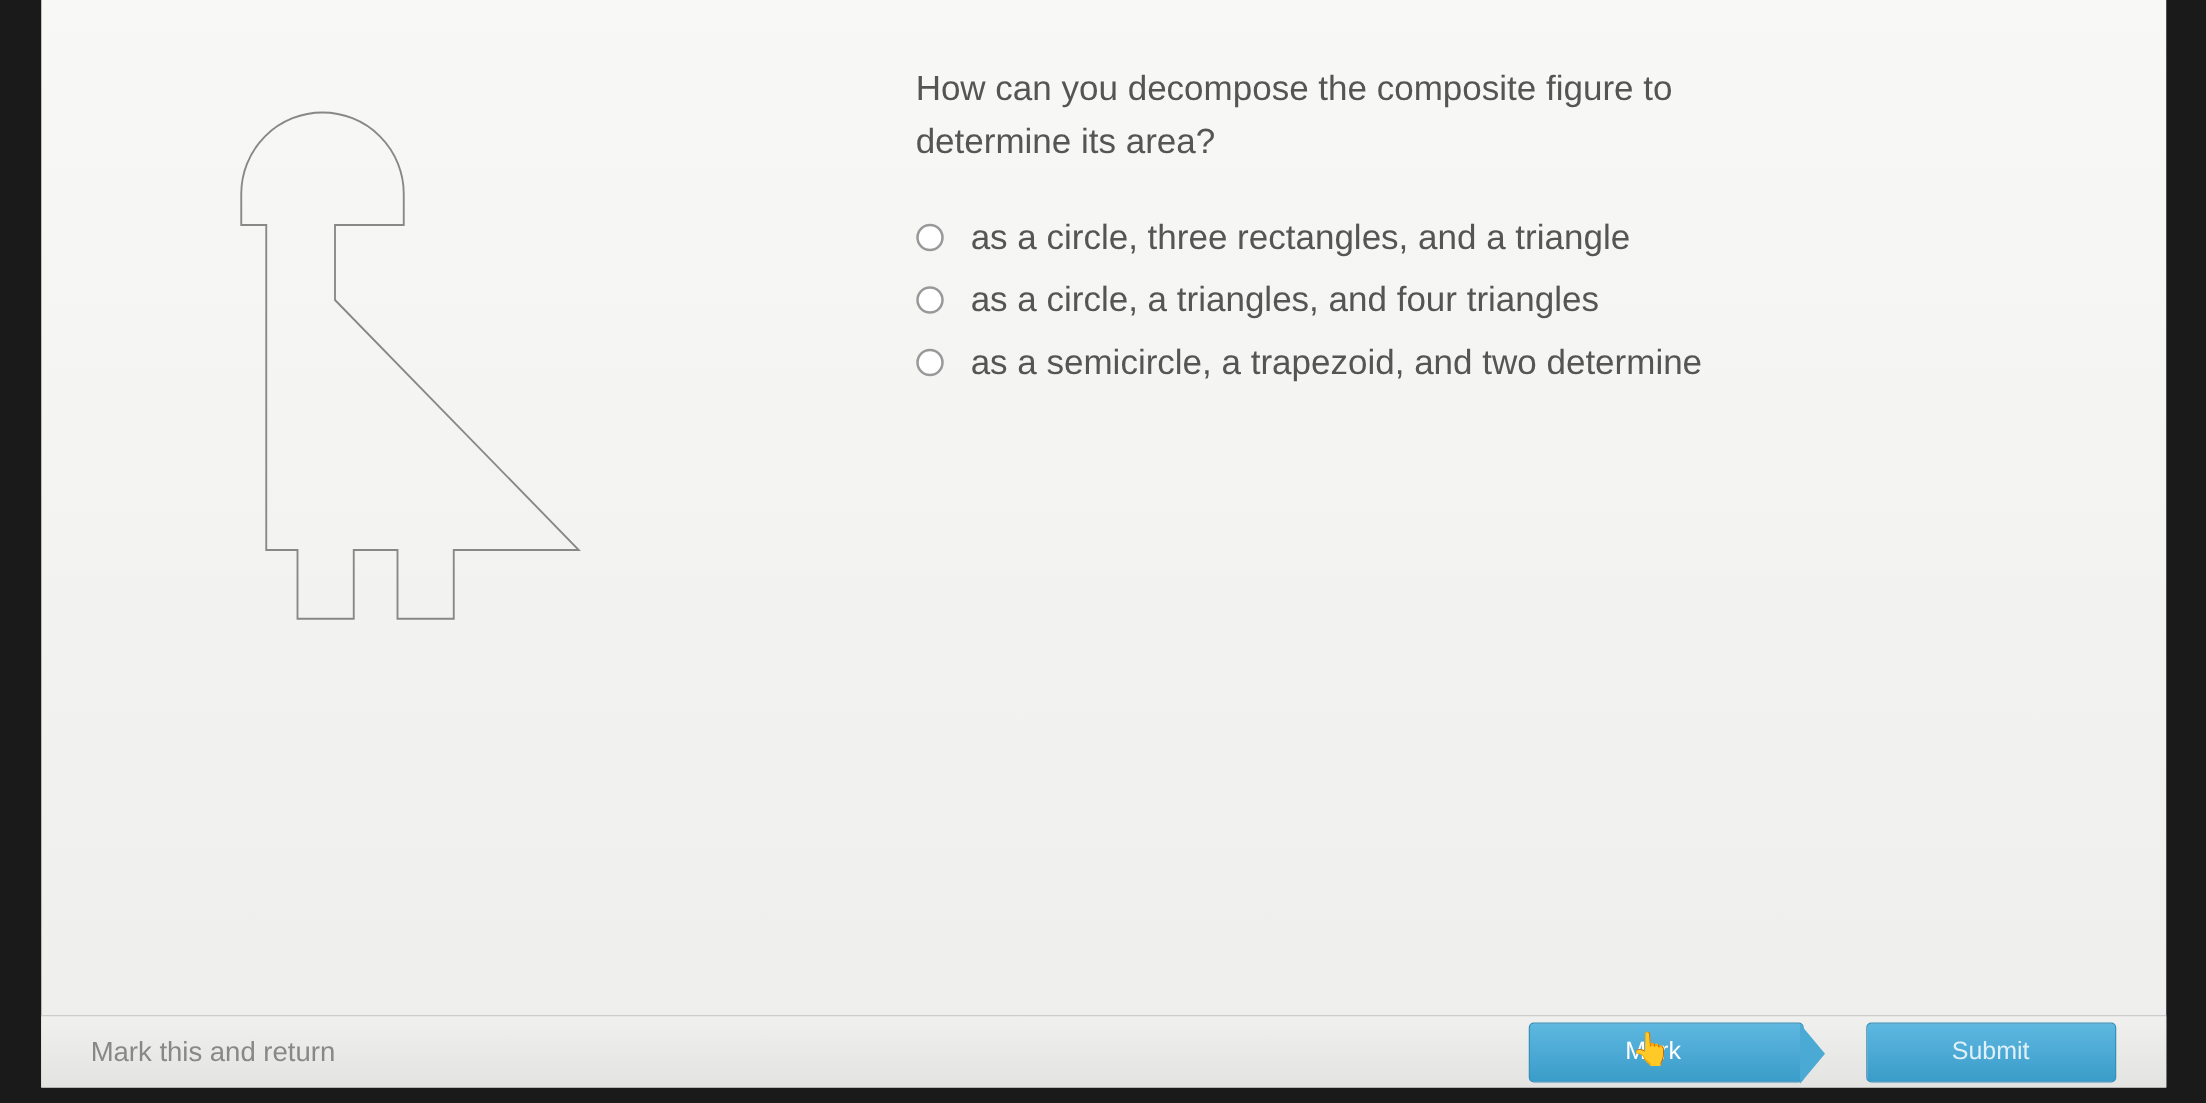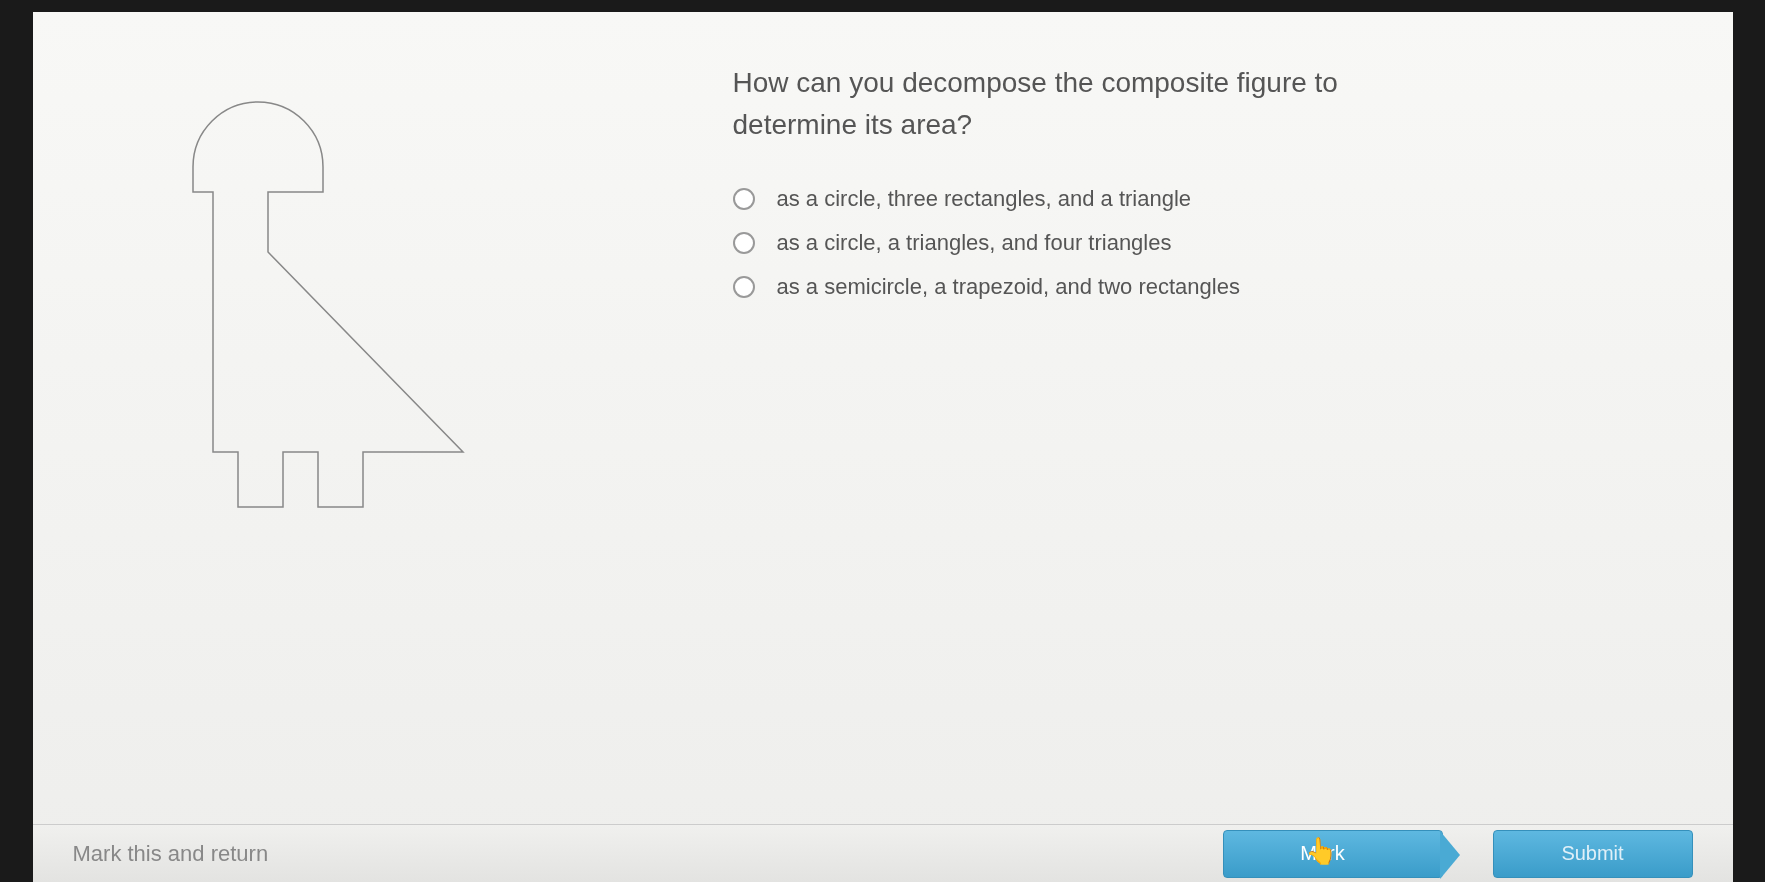--- a/index.html
+++ b/index.html
@@ -19,21 +19,20 @@
       padding-top: 0;
     }
     
     .quiz-container {
       width: 1700px;
       height: 870px;
       background: linear-gradient(to bottom, #f8f8f6 0%, #eeeeec 100%);
       position: relative;
       display: flex;
       flex-direction: column;
-      margin-top: 12px;
     }
     
     .content-area {
       flex: 1;
       display: flex;
       padding: 40px 60px;
     }
     
     .figure-panel {
       width: 600px;
@@ -75,21 +74,21 @@
       width: 22px;
       height: 22px;
       border: 2px solid #999;
       border-radius: 50%;
       margin-right: 22px;
       flex-shrink: 0;
       background: #fff;
     }
     
     .option-label {
-      font-size: 22px;
+      font-size: 28px;
       color: #555;
     }
     
     .footer-bar {
       height: 58px;
       background: linear-gradient(to bottom, #f0f0ee 0%, #e3e3e1 100%);
       border-top: 1px solid #ccc;
       display: flex;
       align-items: center;
       padding: 0 40px;
@@ -201,21 +200,21 @@
         <li class="option-item">
           <span class="radio-circle"></span>
           <span class="option-label">as a circle, three rectangles, and a triangle</span>
         </li>
         <li class="option-item">
           <span class="radio-circle"></span>
           <span class="option-label">as a circle, a triangles, and four triangles</span>
         </li>
         <li class="option-item">
           <span class="radio-circle"></span>
-          <span class="option-label">as a semicircle, a trapezoid, and two rectangles</span>
+          <span class="option-label">as a semicircle, a trapezoid, and two determine</span>
         </li>
       </ul>
     </div>
 
   </div>
 
   <div class="footer-bar">
     <span class="mark-return">Mark this and return</span>
     <div class="footer-spacer"></div>
     <button class="btn btn-next">Mark</button>

